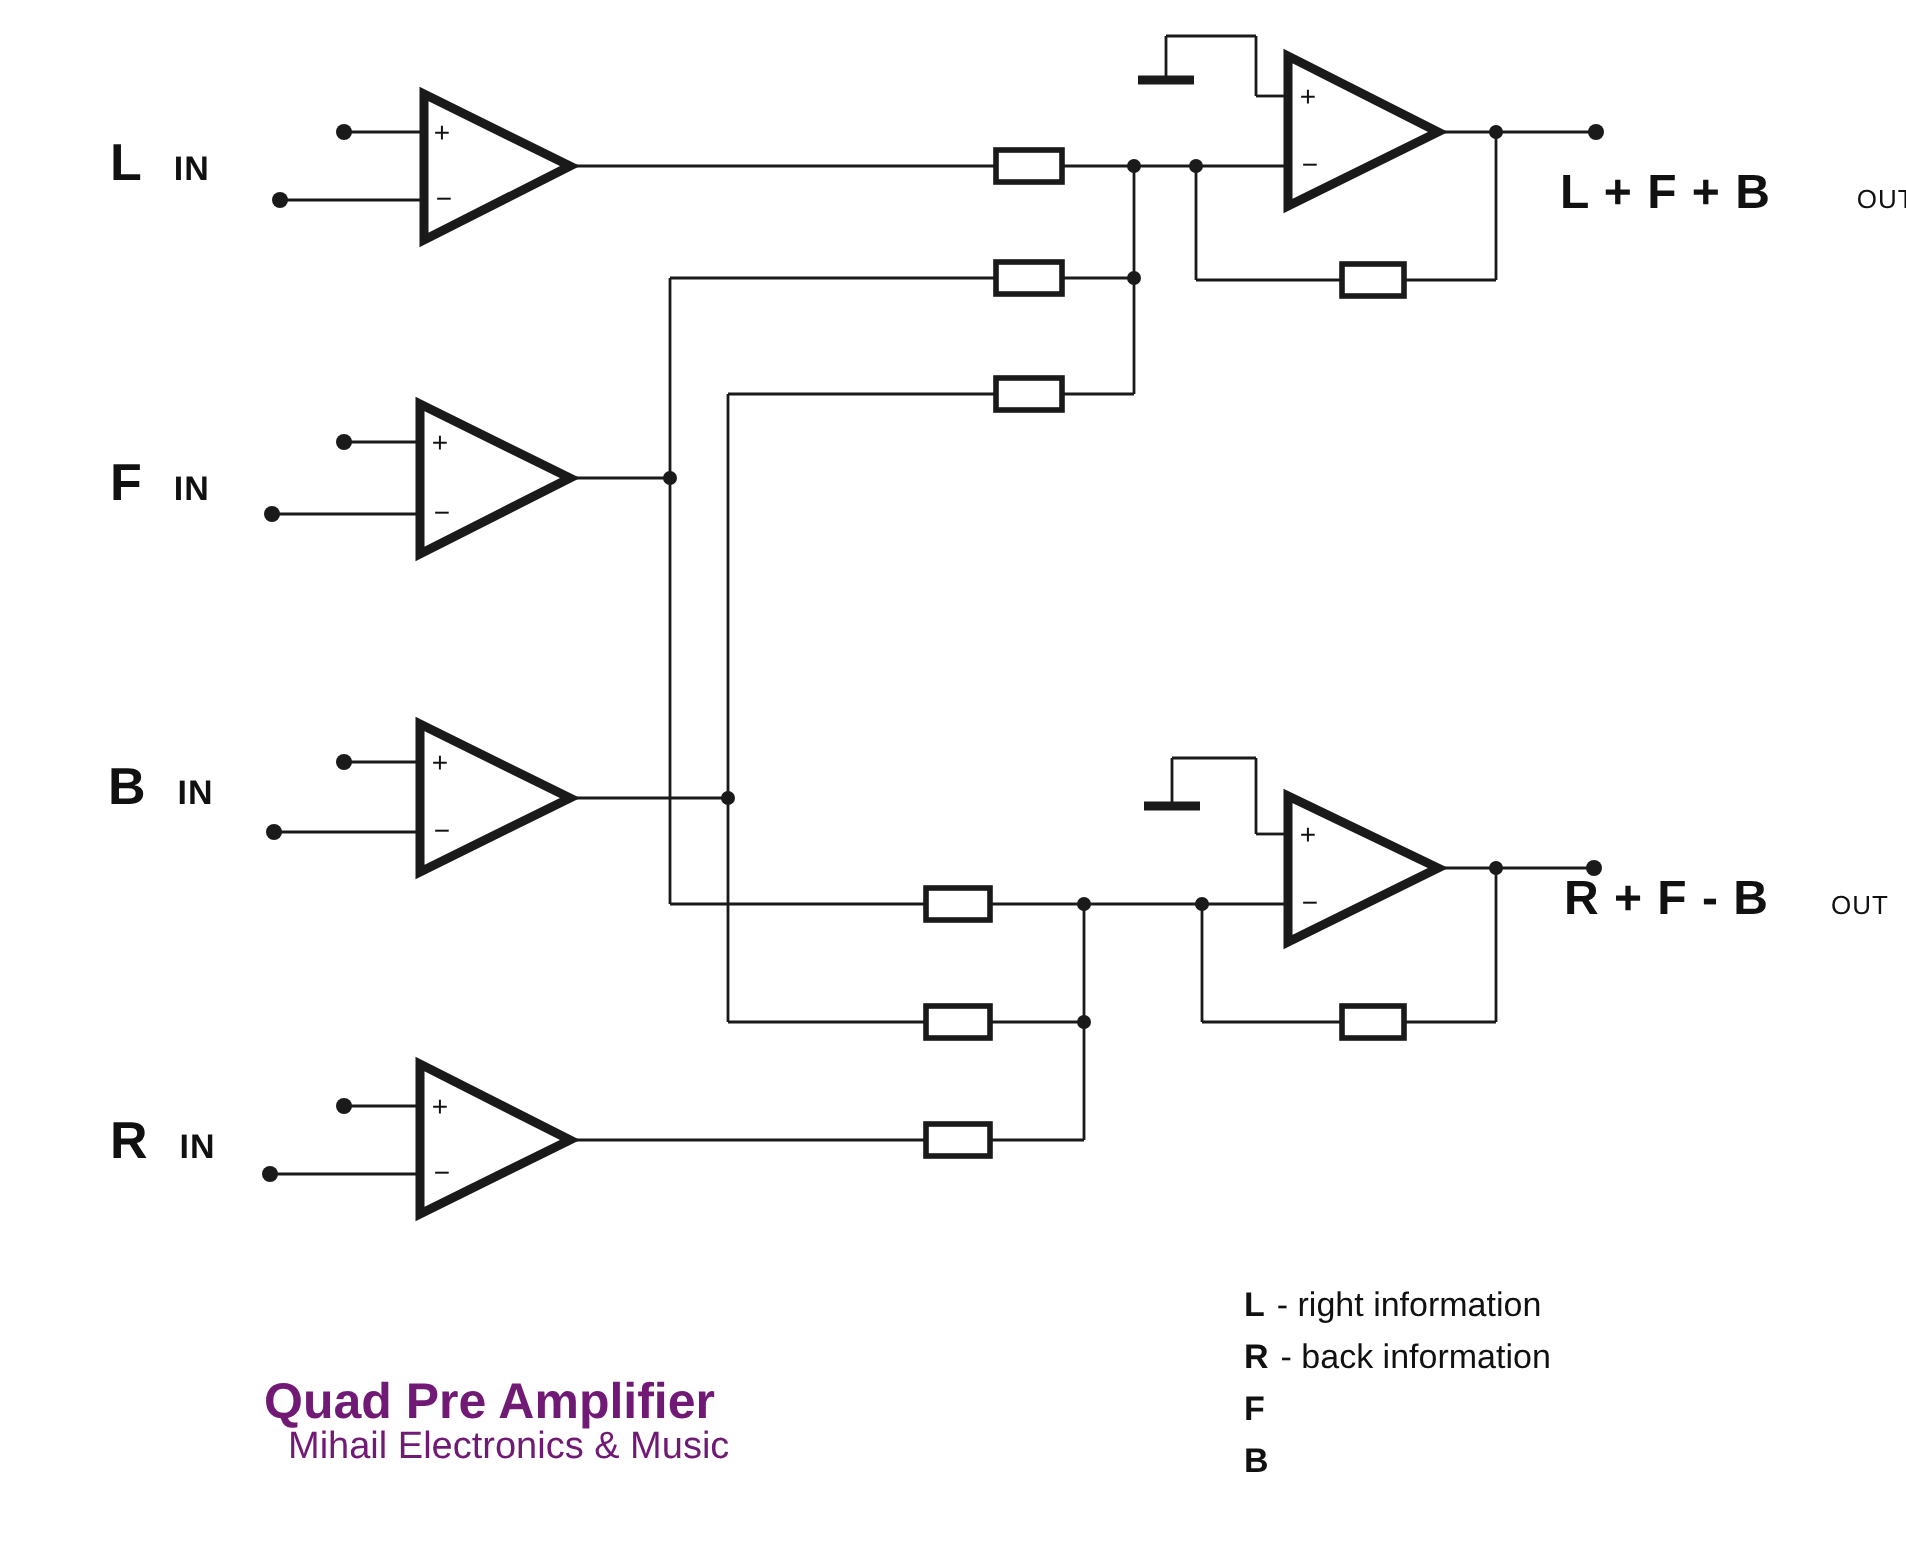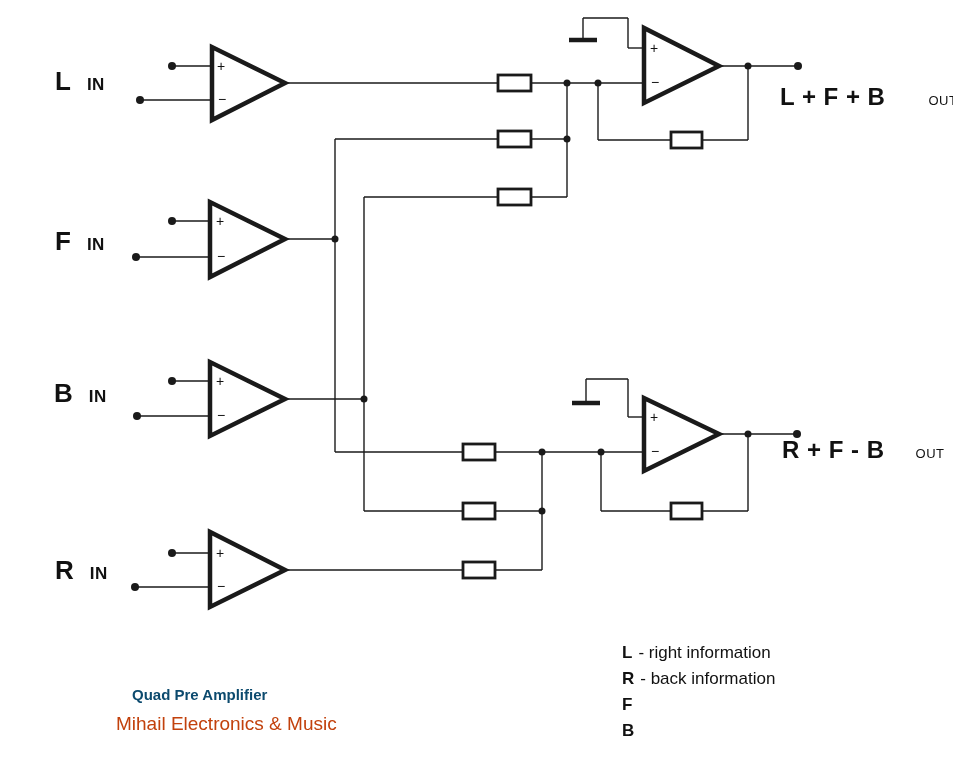--- a/index.html
+++ b/index.html
@@ -16,21 +16,21 @@
     display:flex;
     align-items:baseline;
     color:#111111;
     white-space:nowrap;
     line-height:1;
   }
   .sig{font-size:26px;font-weight:700;}
   .io-suffix{font-size:17px;font-weight:700;margin-left:16px;letter-spacing:.5px;}
   .out-main{font-size:24px;font-weight:700;letter-spacing:.5px;}
   .out-suffix{font-size:13px;font-weight:400;margin-left:31px;letter-spacing:.5px;}
-  .title{position:absolute;font-size:15px;font-weight:700;color:#0c4a6e;line-height:1.2;white-space:nowrap;}
+  .title{position:absolute;font-size:25px;font-weight:700;color:#701a75;line-height:1.2;white-space:nowrap;}
   .brand{position:absolute;font-size:19px;font-weight:400;line-height:1.2;white-space:nowrap;}
   .legend{position:absolute;display:flex;flex-direction:column;}
   .legend-row{display:flex;align-items:baseline;font-size:17px;color:#111111;height:26px;line-height:26px;}
   .legend-letter{font-weight:700;}
   .legend-text{font-weight:400;margin-left:6px;}
   .amp-sign{font-size:14px;font-weight:400;fill:#111111;font-family:"Liberation Sans",sans-serif;}
 </style>
 </head>
 <body>
 
@@ -184,21 +184,21 @@
   <div class="lbl" style="left:780px;top:85px;gap:12px;">
     <span class="out-main">L + F + B</span>
     <span class="out-suffix">OUT</span>
   </div>
   <div class="lbl" style="left:782px;top:438px;">
     <span class="out-main">R + F - B</span>
     <span class="out-suffix">OUT</span>
   </div>
 
   <div class="title" style="left:132px;top:686px;">Quad Pre Amplifier</div>
-  <div class="brand" style="left:116px;top:713px;color:#c2410c;">Mihail Electronics &amp; Music</div>
+  <div class="brand" style="left:144px;top:713px;color:#701a75;">Mihail Electronics &amp; Music</div>
 
   <div class="legend" style="left:622px;top:640px;">
     <div class="legend-row">
       <span class="legend-letter">L</span>
       <span class="legend-text">- right information</span>
     </div>
     <div class="legend-row">
       <span class="legend-letter">R</span>
       <span class="legend-text">- back information</span>
     </div>

